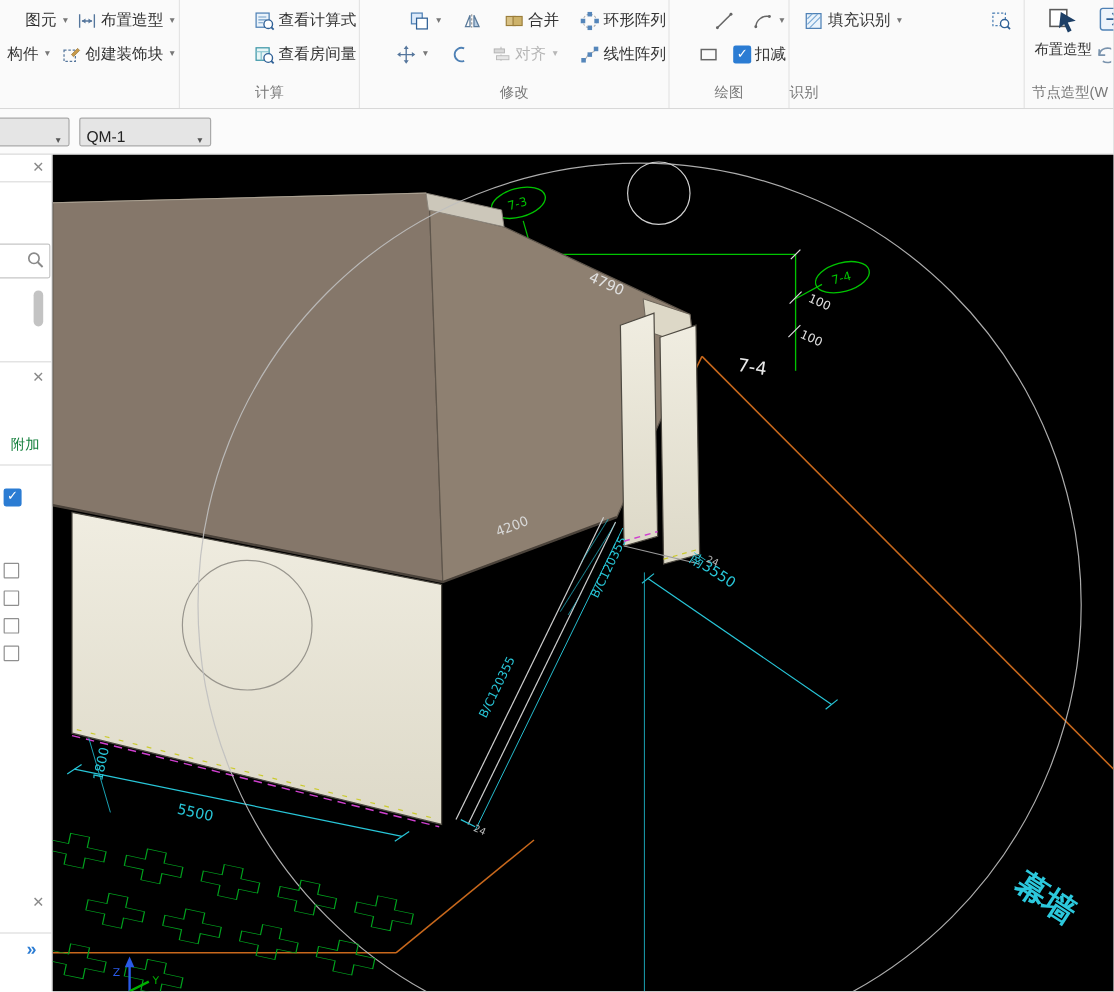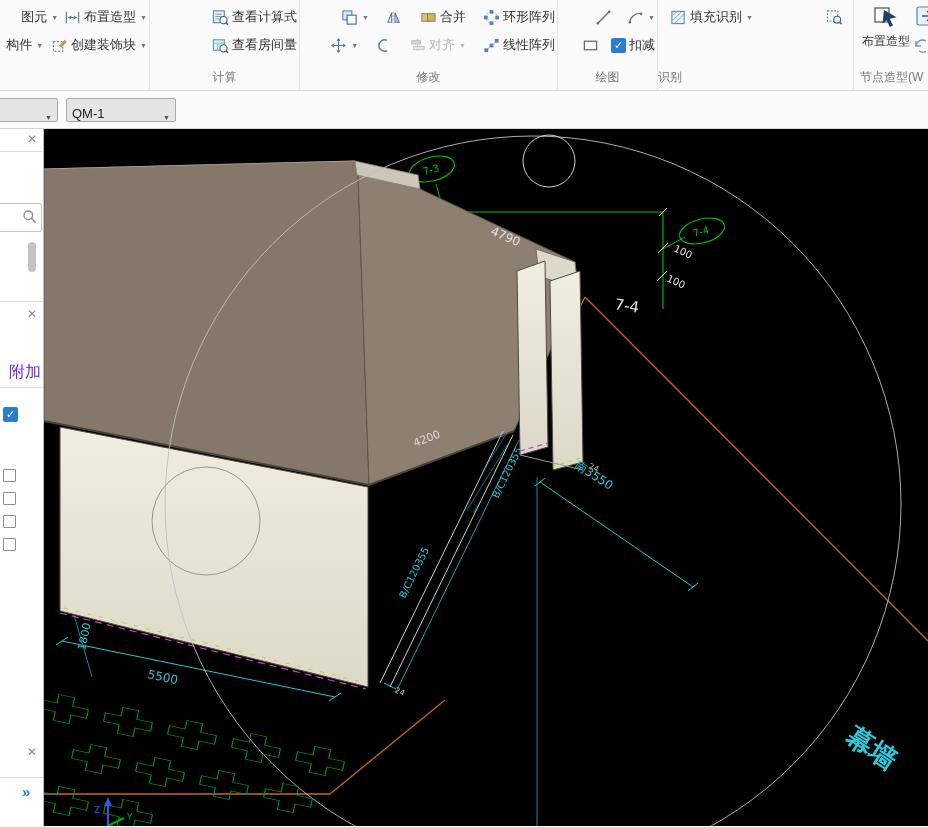--- a/index.html
+++ b/index.html
@@ -32,21 +32,21 @@
   
   .main{display:flex;height:697px;}
   .sidebar{width:44px;background:#ffffff;border-right:1px solid #c2c2c2;position:relative;box-sizing:border-box;}
   .canvasWrap{flex:1;background:#000;position:relative;}
   .canvasWrap svg{display:block;}
 
   .xbtn{position:absolute;right:6px;font-size:12px;color:#8a8a8a;line-height:14px;}
   .sline{position:absolute;left:0;right:0;height:0;border-top:1px solid #ddd;}
   .sbox{position:absolute;top:74px;left:-22px;width:62px;height:27px;border:1px solid #c6c6c6;border-radius:2px;background:#fff;}
   .pill{position:absolute;top:113px;left:28px;width:8px;height:30px;background:#c3c3c3;border-radius:4px;}
-  .fujia{position:absolute;top:233px;left:9px;font-size:16px;color:#6d28d9;}
+  .fujia{position:absolute;top:233px;left:9px;font-size:12px;color:#15803d;}
   .cbx{position:absolute;left:3px;width:15px;height:15px;background:#2b7cd3;border-radius:2px;color:#fff;
     font-size:11px;line-height:15px;text-align:center;font-weight:bold;}
   .cbx-empty{position:absolute;left:3px;width:13px;height:13px;border:1px solid #909090;background:#fff;
     border-radius:1px;box-sizing:border-box;}
   .chev{position:absolute;top:654px;left:22px;color:#2b7cd3;font-size:15px;font-weight:bold;letter-spacing:-2px;}
 
   svg text{font-family:"DejaVu Sans","Liberation Sans",sans-serif;}
 </style>
 </head>
 <body>

